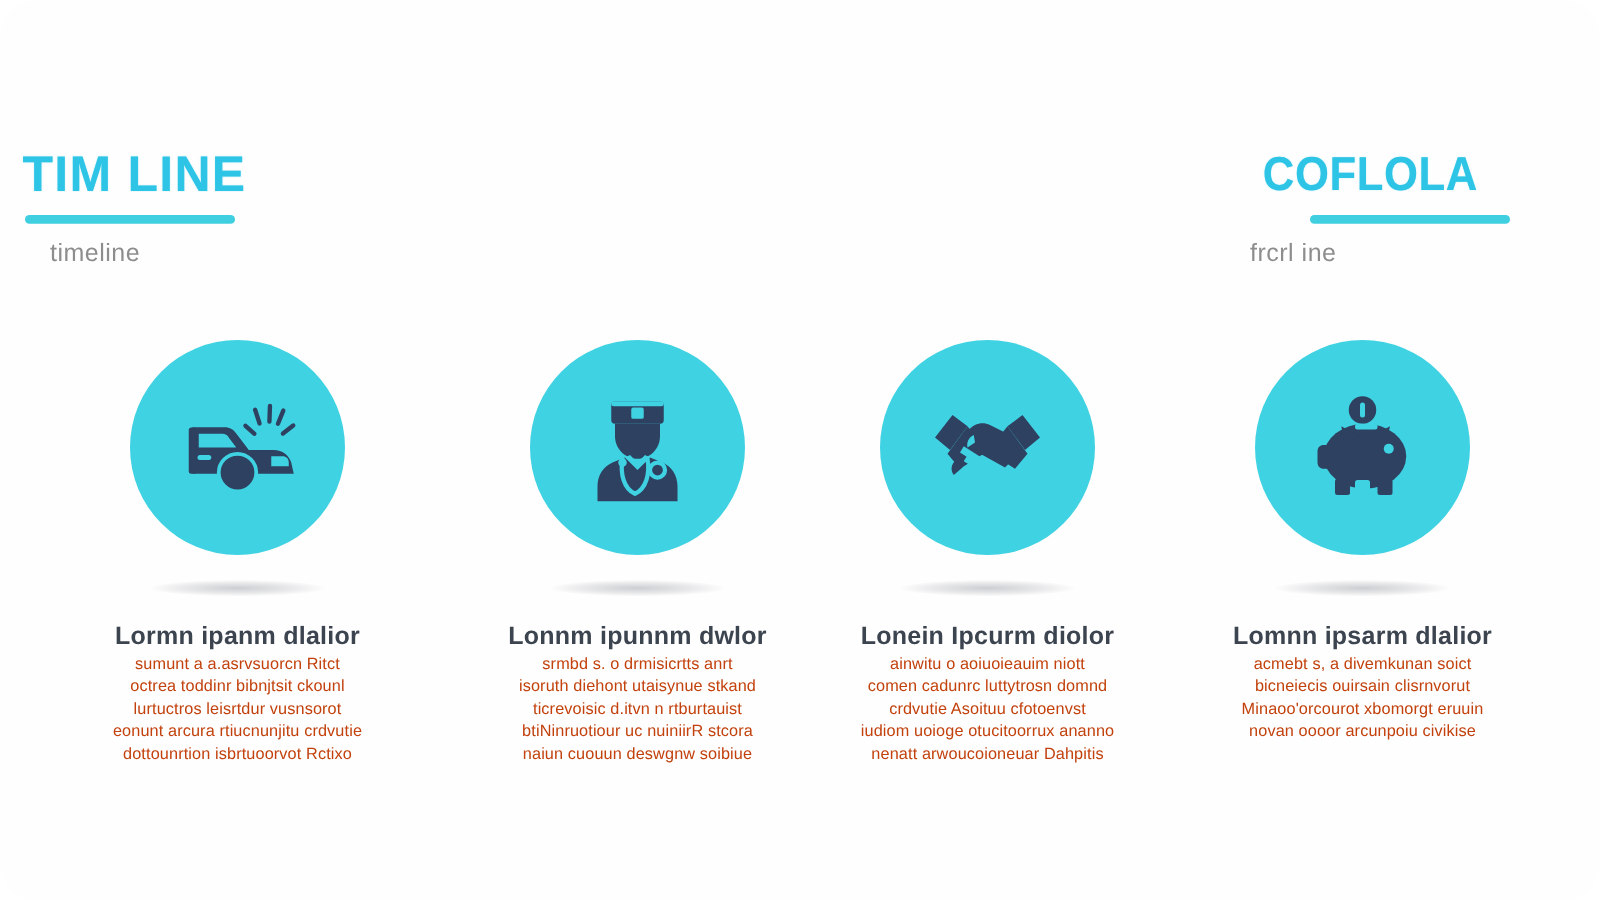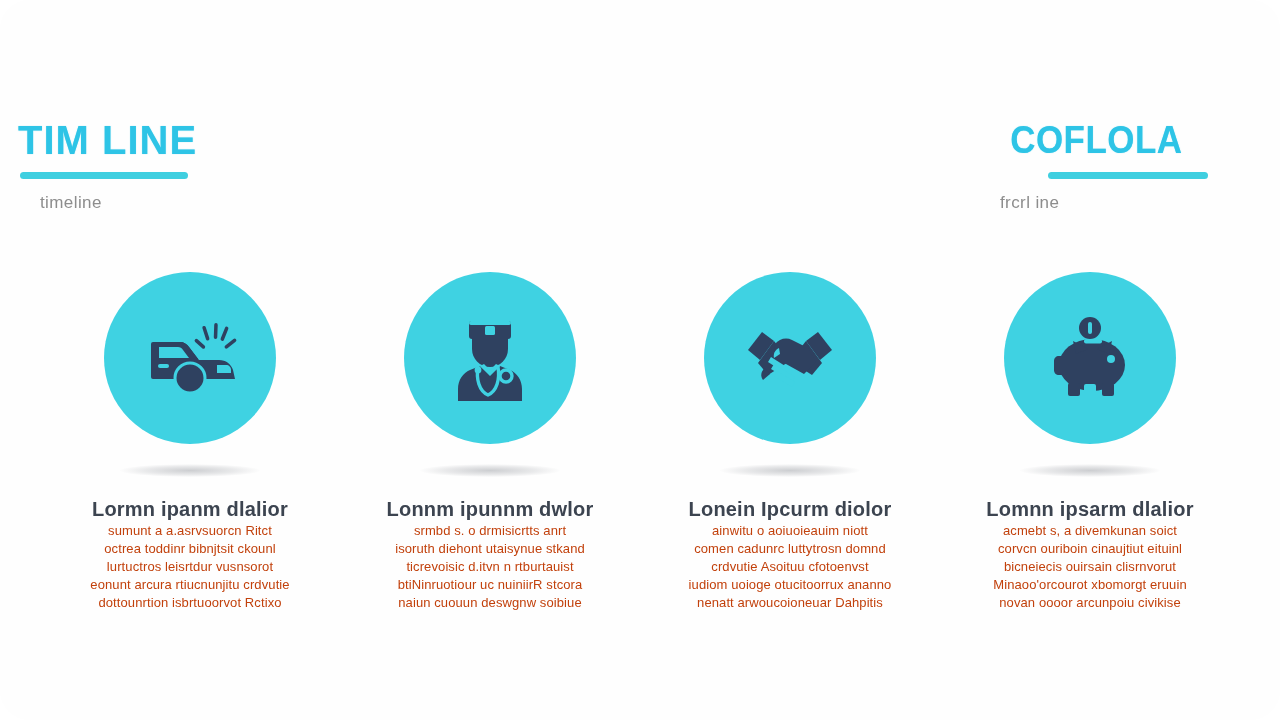--- a/index.html
+++ b/index.html
@@ -53,21 +53,21 @@
     border-radius: 4px;
     background: #3fcfe0;
     margin-top: 10px;
     filter: blur(0.3px);
   }
   .heading-block.left  .heading-rule { width: 168px; margin-left: 2px; }
   .heading-block.right .heading-rule { width: 160px; margin: 10px auto 0; }
 
   .heading-sub {
     margin: 11px 0 0 0;
-    font-size: 17px;
+    font-size: 20px;
     line-height: 26px;
     color: #8d8d8d;
     font-weight: 400;
     letter-spacing: 0.4px;
     filter: blur(0.5px);
   }
   .heading-block.left .heading-sub { margin-left: 22px; }
 
   
   .steps {
@@ -76,21 +76,21 @@
     left: 0;
     width: 1280px;
     height: 360px;
   }
   .step {
     position: absolute;
     top: 0;
     width: 260px;
   }
   .step-1 { left: 60px;  }
-  .step-2 { left: 360px; }
+  .step-2 { left: 380px; }
   .step-3 { left: 660px; }
   .step-4 { left: 960px; }
 
   .circle-wrap {
     position: relative;
     width: 260px;
     height: 210px;
   }
   .circle {
     position: absolute;
@@ -297,21 +297,20 @@
               <rect x="28" y="75" width="12" height="13" rx="2"></rect>
               <rect x="62" y="75" width="12" height="13" rx="2"></rect>
               <rect x="44" y="76" width="12" height="9" rx="2" fill="#3fd2e2"></rect>
             </g>
           </svg>
         </div>
       </div>
       <div class="copy">
         <p class="copy-title">Lomnn ipsarm dlalior</p>
         <p class="copy-line">acmebt s, a divemkunan soict</p>
-        <p class="copy-line">corvcn ouriboin cinaujtiut eituinl</p>
         <p class="copy-line">bicneiecis ouirsain clisrnvorut</p>
         <p class="copy-line">Minaoo'orcourot xbomorgt eruuin</p>
         <p class="copy-line">novan oooor arcunpoiu civikise</p>
       </div>
     </div>
 
   </div>
 </div>
 
 </body></html>

